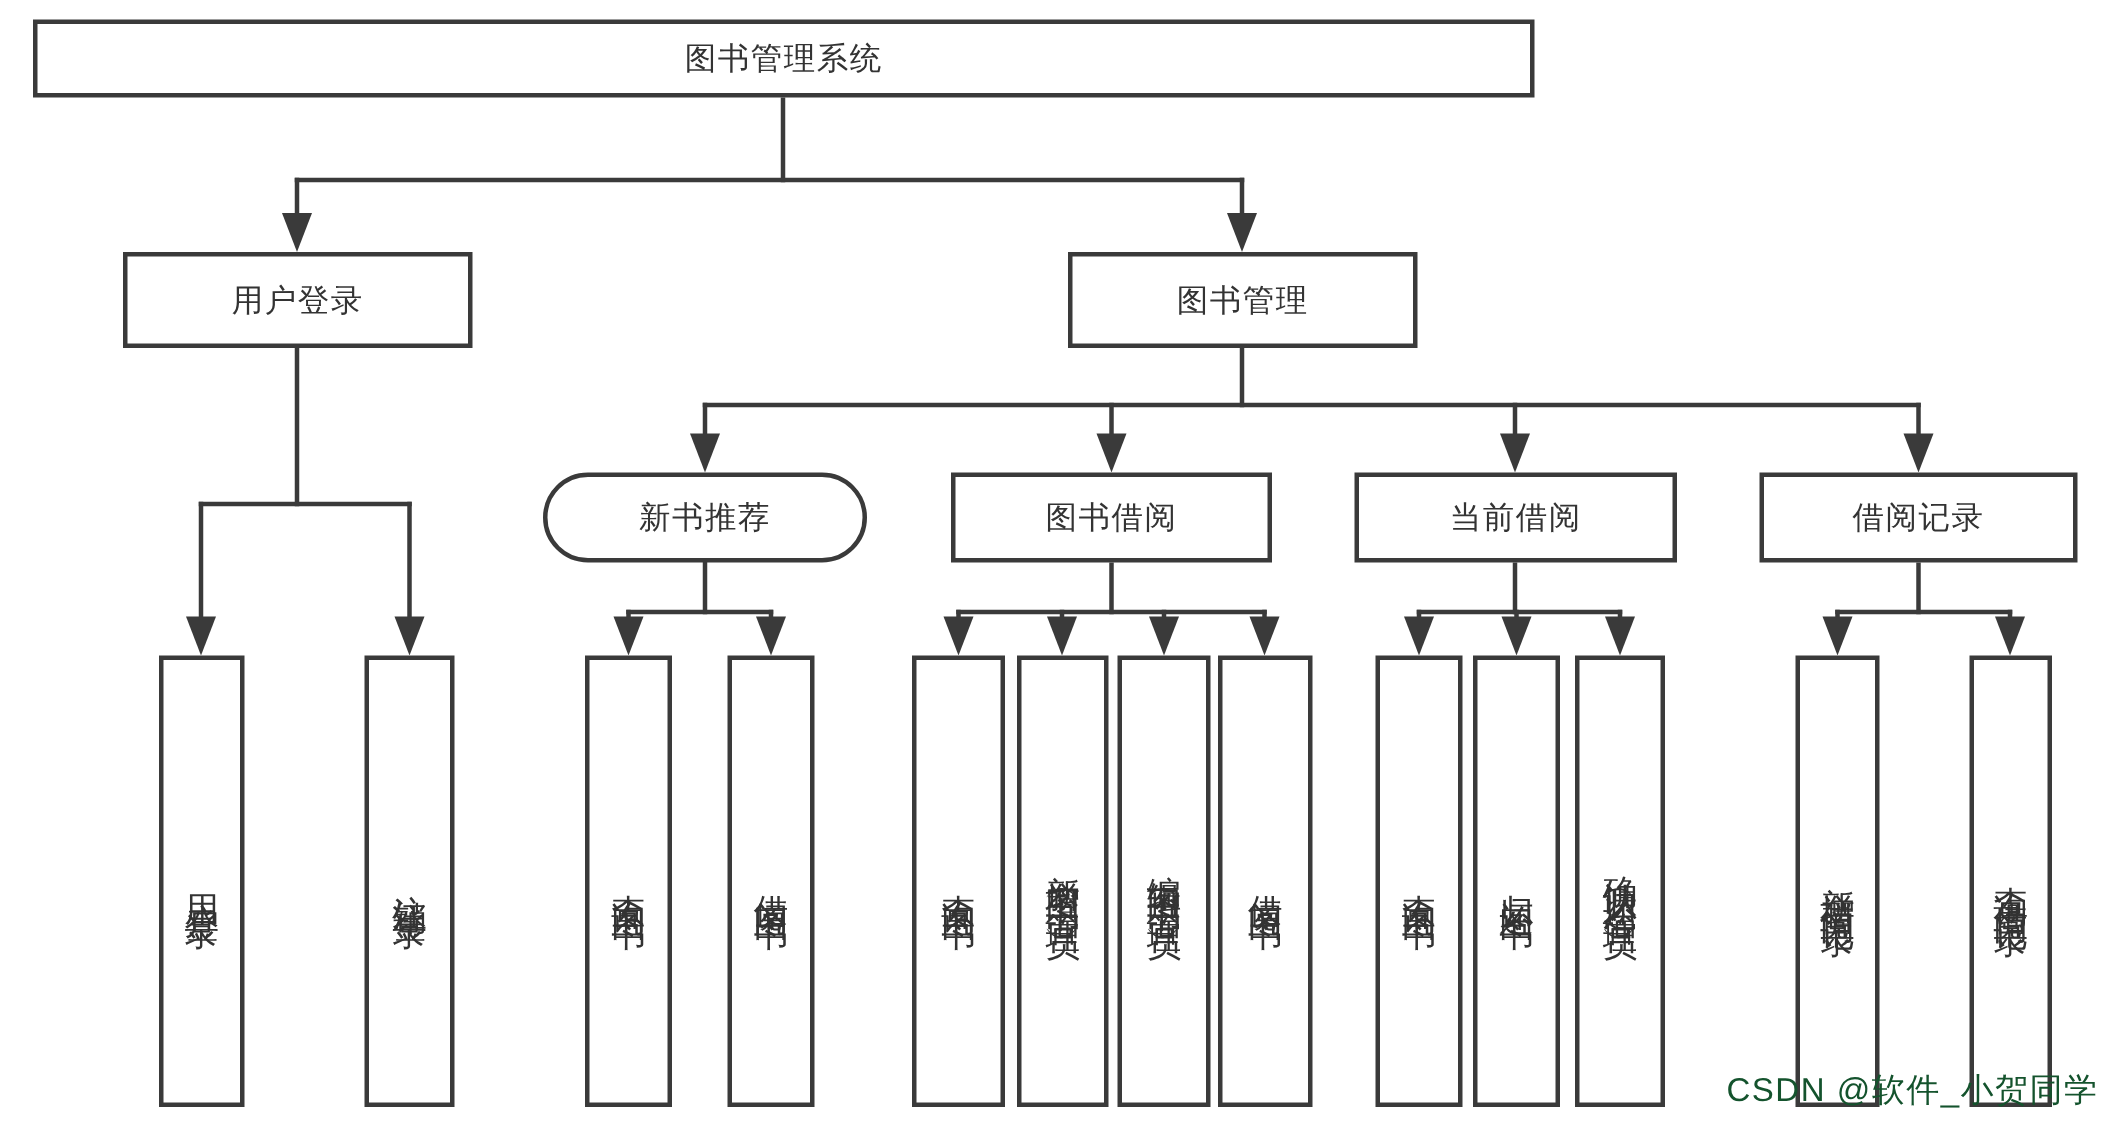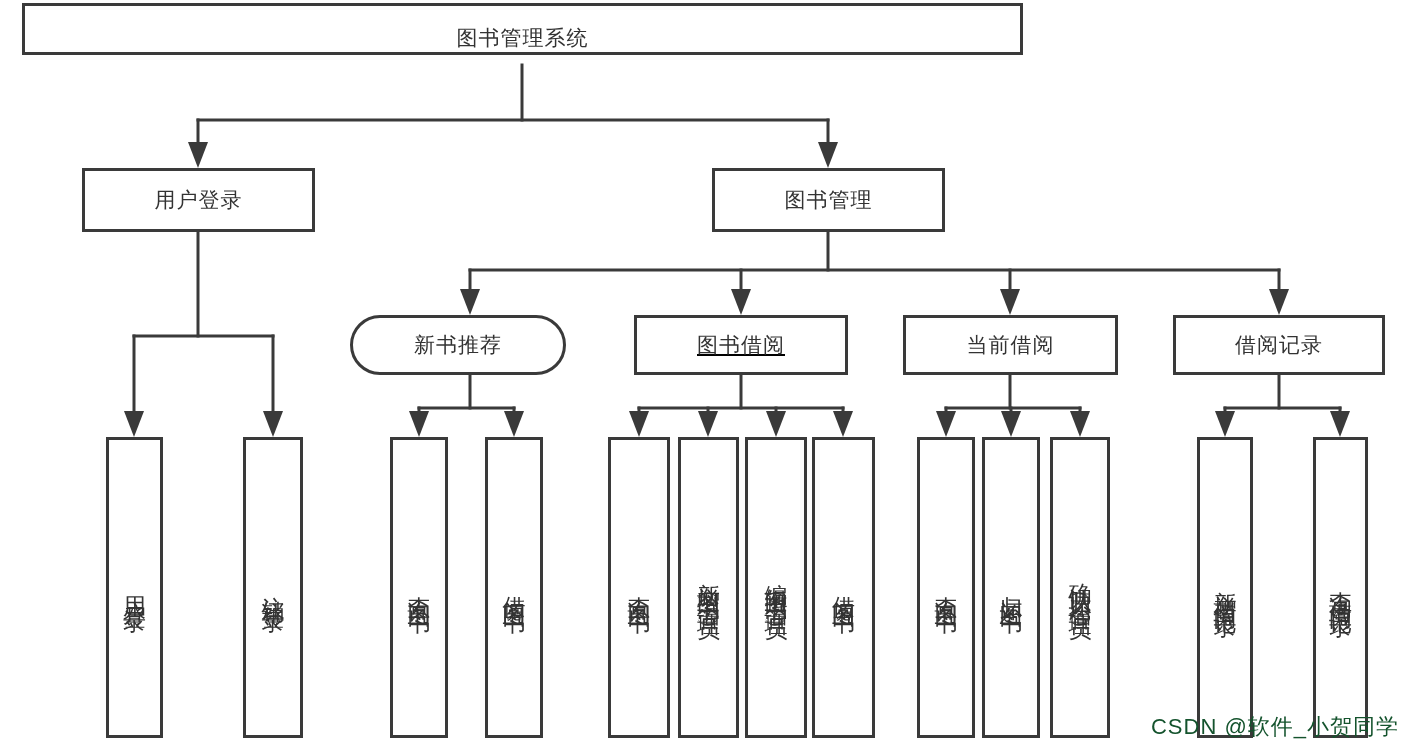--- a/index.html
+++ b/index.html
@@ -105,35 +105,35 @@
       <line x1="1080" y1="408" x2="1080" y2="417" stroke="#3a3a3a" stroke-width="3" stroke-linecap="square"></line>
       <polygon points="1070,411 1090,411 1080,437" fill="#3a3a3a"></polygon>
       <line x1="1279" y1="375" x2="1279" y2="408" stroke="#3a3a3a" stroke-width="3" stroke-linecap="square"></line>
       <line x1="1225" y1="408" x2="1340" y2="408" stroke="#3a3a3a" stroke-width="3" stroke-linecap="square"></line>
       <line x1="1225" y1="408" x2="1225" y2="417" stroke="#3a3a3a" stroke-width="3" stroke-linecap="square"></line>
       <polygon points="1215,411 1235,411 1225,437" fill="#3a3a3a"></polygon>
       <line x1="1340" y1="408" x2="1340" y2="417" stroke="#3a3a3a" stroke-width="3" stroke-linecap="square"></line>
       <polygon points="1330,411 1350,411 1340,437" fill="#3a3a3a"></polygon>
     </svg>
 
-  <div class="node" style="left:22px; top:3px; width:1001px; height:52px;align-items:flex-end;">
+  <div class="node" style="left:22px; top:13px; width:1001px; height:52px;">
     <span class="lbl">图书管理系统</span>
   </div>
 
   <div class="node" style="left:82px; top:168px; width:233px; height:64px;">
     <span class="lbl">用户登录</span>
   </div>
   <div class="node" style="left:712px; top:168px; width:233px; height:64px;font-family:Liberation Mono, monospace;">
     <span class="lbl">图书管理</span>
   </div>
 
-  <div class="node" style="left:350px; top:315px; width:216px; height:60px;border-radius:30px;">
+  <div class="node" style="left:362px; top:315px; width:216px; height:60px;border-radius:30px;">
     <span class="lbl">新书推荐</span>
   </div>
-  <div class="node" style="left:634px; top:315px; width:214px; height:60px;text-decoration:underline;">
+  <div class="node" style="left:634px; top:315px; width:214px; height:60px;">
     <span class="lbl">图书借阅</span>
   </div>
   <div class="node" style="left:903px; top:315px; width:215px; height:60px;">
     <span class="lbl">当前借阅</span>
   </div>
   <div class="node" style="left:1173px; top:315px; width:212px; height:60px;text-align:right;">
     <span class="lbl">借阅记录</span>
   </div>
 
   <div class="node vert" style="left:106px; top:437px; width:57px; height:301px;">

